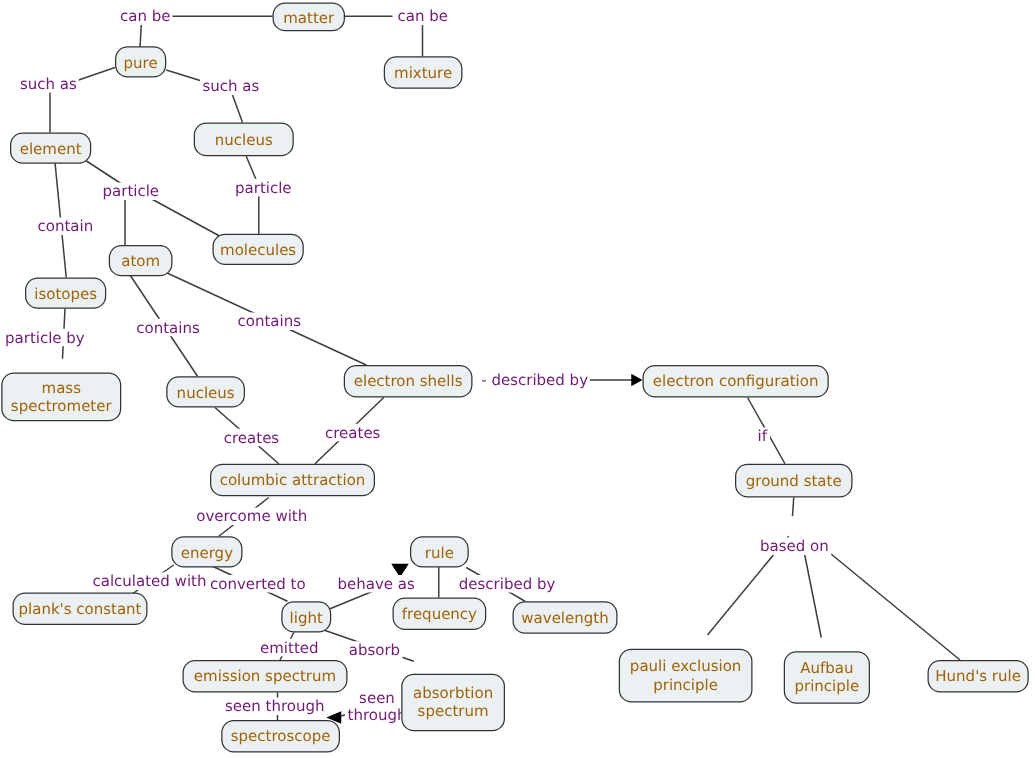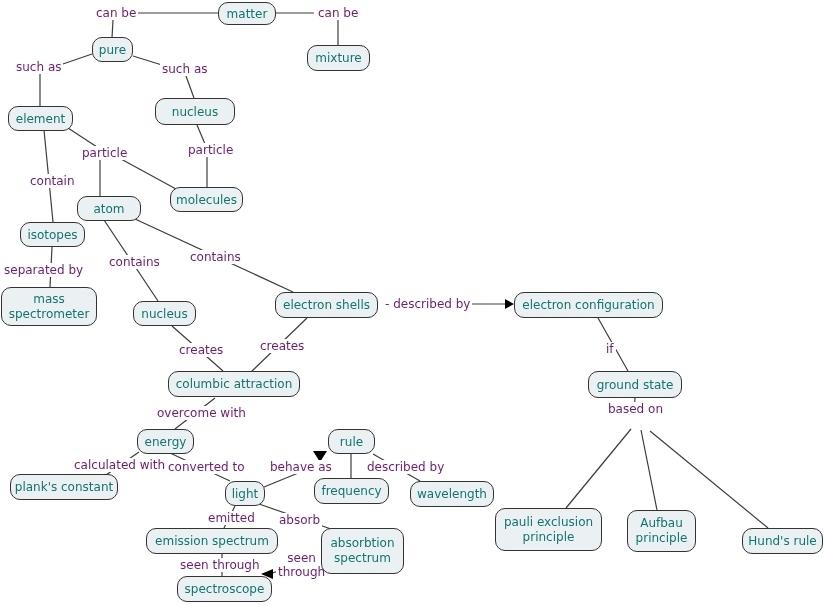--- a/index.html
+++ b/index.html
@@ -6,23 +6,23 @@
   body{
     width:828px;height:606px;position:relative;overflow:hidden;
     background:#ffffff;
     font-family:"DejaVu Sans","Liberation Sans",sans-serif;
   }
   #edges{position:absolute;left:0;top:0;z-index:0;}
   .node{
     position:absolute;box-sizing:border-box;z-index:2;
     background:#ebf1f2;border:1.4px solid #333333;border-radius:10px;
     display:flex;align-items:center;justify-content:center;
-    font-size:12px;color:#0f766e;white-space:nowrap;
+    font-size:12px;color:#a16207;white-space:nowrap;
   }
-  .node.wrap{white-space:normal;text-align:center;line-height:1.25;padding:2px 4px;}
+  .node.wrap{white-space:normal;text-align:center;line-height:1.25;padding:2px 4px;margin-top:11px;}
   .lbl{
     position:absolute;z-index:1;background:#ffffff;
     font-size:12px;color:#701a75;white-space:nowrap;padding:0 2px;
   }
   .lbl.stack{white-space:pre-line;text-align:center;line-height:1.2;}
   .edge{stroke:#3d3d3d;stroke-width:1.2;}
   .arrow{fill:#000;}
 </style>
 </head>
 <body>
@@ -67,21 +67,21 @@
   <line class="edge" x1="321" y1="559" x2="272" y2="573"></line>
   <polygon class="arrow" points="273,569 273,579 261,574"></polygon>
 </svg>
 
 <div class="node" style="left:218px;top:2px;width:58px;height:23px">matter</div>
 <div class="node" style="left:92px;top:37px;width:41px;height:25px">pure</div>
 <div class="node" style="left:307px;top:45px;width:63px;height:26px">mixture</div>
 <div class="node" style="left:8px;top:106px;width:65px;height:25px">element</div>
 <div class="node" style="left:155px;top:98px;width:80px;height:27px">nucleus</div>
 <div class="node" style="left:170px;top:187px;width:73px;height:25px">molecules</div>
-<div class="node" style="left:77px;top:196px;width:64px;height:25px">atom</div>
+<div class="node" style="left:87px;top:196px;width:51px;height:25px">atom</div>
 <div class="node" style="left:20px;top:222px;width:65px;height:25px">isotopes</div>
 <div class="node wrap" style="left:1px;top:287px;width:96px;height:39px">mass spectrometer</div>
 <div class="node" style="left:133px;top:301px;width:63px;height:25px">nucleus</div>
 <div class="node" style="left:275px;top:292px;width:103px;height:26px">electron shells</div>
 <div class="node" style="left:514px;top:292px;width:149px;height:26px">electron configuration</div>
 <div class="node" style="left:168px;top:371px;width:132px;height:26px">columbic attraction</div>
 <div class="node" style="left:588px;top:371px;width:94px;height:27px">ground state</div>
 <div class="node" style="left:137px;top:429px;width:57px;height:25px">energy</div>
 <div class="node" style="left:328px;top:429px;width:47px;height:25px">rule</div>
 <div class="node" style="left:10px;top:474px;width:108px;height:26px">plank's constant</div>
@@ -97,26 +97,26 @@
 
 <div class="lbl" style="left:94px;top:6px">can be</div>
 <div class="lbl" style="left:316px;top:6px">can be</div>
 <div class="lbl" style="left:14px;top:60px">such as</div>
 <div class="lbl" style="left:160px;top:62px">such as</div>
 <div class="lbl" style="left:80px;top:146px">particle</div>
 <div class="lbl" style="left:186px;top:143px">particle</div>
 <div class="lbl" style="left:28px;top:174px">contain</div>
 <div class="lbl" style="left:107px;top:255px">contains</div>
 <div class="lbl" style="left:188px;top:250px">contains</div>
-<div class="lbl" style="left:2px;top:263px">separated by</div>
+<div class="lbl" style="left:2px;top:263px">particle by</div>
 <div class="lbl" style="left:383px;top:297px">- described by</div>
 <div class="lbl" style="left:177px;top:343px">creates</div>
 <div class="lbl" style="left:258px;top:339px">creates</div>
 <div class="lbl" style="left:604px;top:342px">if</div>
-<div class="lbl" style="left:606px;top:402px">based on</div>
+<div class="lbl" style="left:606px;top:430px">based on</div>
 <div class="lbl" style="left:155px;top:406px">overcome with</div>
 <div class="lbl" style="left:72px;top:458px">calculated with</div>
 <div class="lbl" style="left:166px;top:460px">converted to</div>
 <div class="lbl" style="left:268px;top:460px">behave as</div>
 <div class="lbl" style="left:365px;top:460px">described by</div>
 <div class="lbl" style="left:206px;top:511px">emitted</div>
 <div class="lbl" style="left:277px;top:513px">absorb</div>
 <div class="lbl" style="left:178px;top:558px">seen through</div>
 <div class="lbl stack" style="left:276px;top:551px">seen
 through</div>

